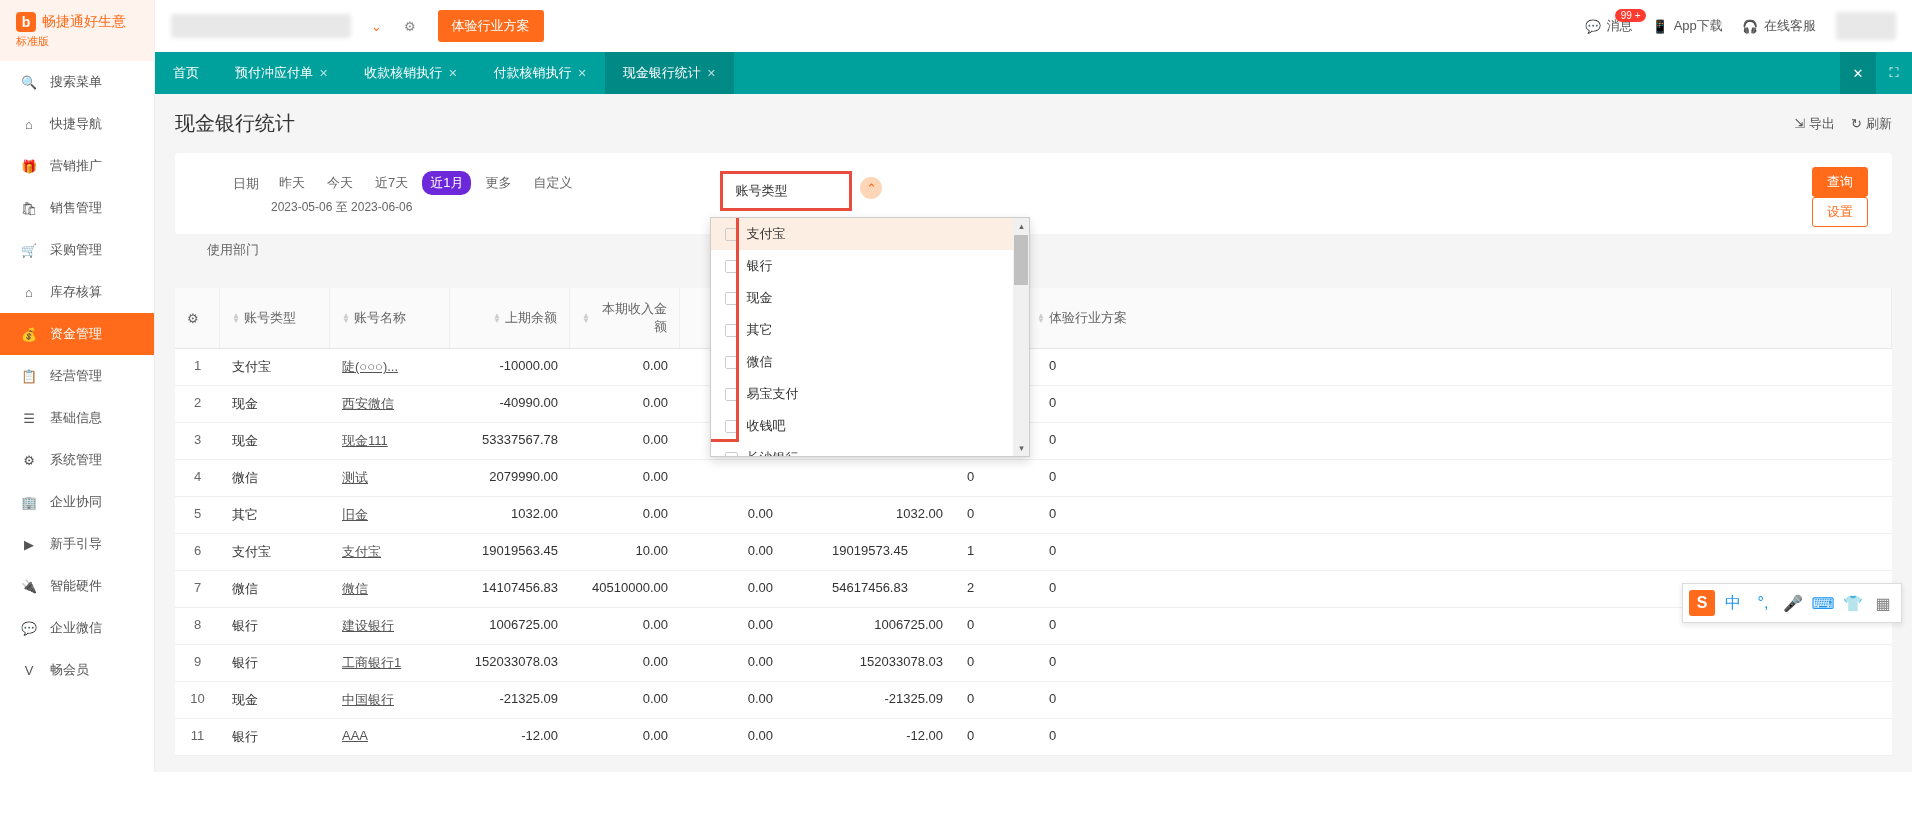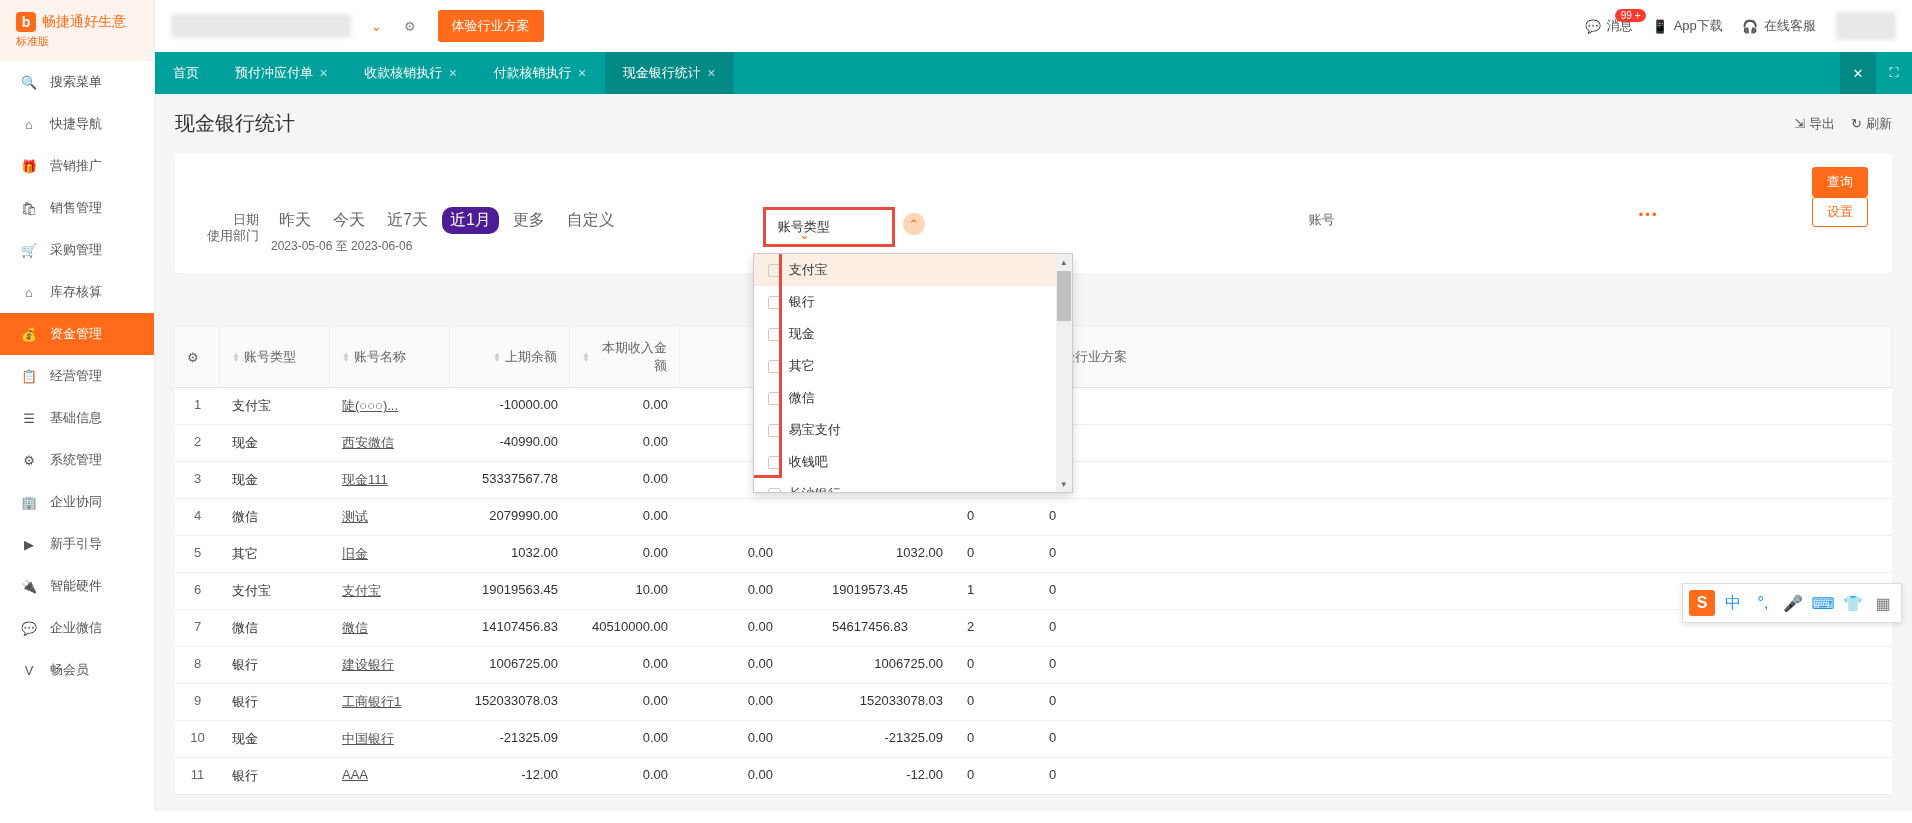--- a/index.html
+++ b/index.html
@@ -38,40 +38,40 @@
     .tabs-btn.close { background: #008985; }
     .tabs-btn.expand { background: #00a09d; }
     
     .page { padding: 16px 20px; }
     .page-header { display: flex; align-items: center; margin-bottom: 16px; }
     .page-title { font-size: 20px; font-weight: 500; }
     .page-actions { margin-left: auto; display: flex; gap: 16px; color: #555; }
     .page-action { display: flex; align-items: center; gap: 4px; cursor: pointer; }
     
     .filters { background: #fff; padding: 18px 24px; border-radius: 4px; display: flex; align-items: flex-start; gap: 40px; position: relative; }
-    .filter-group { display: flex; align-items: flex-start; gap: 12px; margin-top: 36px; }
+    .filter-group { display: flex; align-items: flex-start; gap: 12px; }
     .filter-label { color: #666; padding-top: 4px; min-width: 60px; text-align: right; }
     .date-chips { display: flex; gap: 6px; align-items: center; }
-    .chip { padding: 3px 8px; border-radius: 10px; cursor: pointer; color: #666; font-size: 16px; }
-    .chip.active { background: #4c1d95; color: #fff; }
+    .chip { padding: 3px 8px; border-radius: 10px; cursor: pointer; color: #666; font-size: 13px; }
+    .chip.active { background: #6d28d9; color: #fff; }
     .chip.text { color: #666; }
     .date-range { color: #666; font-size: 12px; margin-top: 4px; }
     
     .filter-field-box { position: relative; }
     .filter-label-box { border: 3px solid #e74c3c; padding: 8px 32px 8px 12px; display: flex; align-items: center; gap: 10px; min-width: 110px; }
     .filter-input { border: none; outline: none; width: 20px; }
     
     .collapse-btn { width: 22px; height: 22px; background: #fdd6b8; border-radius: 50%; display: flex; align-items: center; justify-content: center; color: #ff6b1a; cursor: pointer; position: absolute; right: -30px; top: 6px; }
     
     .btn-group { display: flex; flex-direction: column; position: absolute; right: 24px; top: 14px; }
     .btn-outline { background: #fff; border: 1px solid #ff6b1a; color: #ff6b1a; padding: 5px 14px; border-radius: 3px; cursor: pointer; font-size: 13px; }
     .btn-primary { background: #ff6b1a; border: 1px solid #ff6b1a; color: #fff; padding: 5px 14px; border-radius: 3px; cursor: pointer; font-size: 13px; }
     .more-dots { color: #ff6b1a; letter-spacing: 2px; cursor: pointer; }
     
-    .filter-row2 { display: flex; align-items: center; gap: 20px; margin-top: 12px; }
+    .filter-row2 { display: flex; align-items: center; gap: 20px; margin-top: 26px; }
     .dept-select { display: flex; align-items: center; gap: 200px; color: #666; cursor: pointer; }
     
     .dropdown { position: absolute; top: 46px; left: -10px; width: 320px; background: #fff; border: 1px solid #ccc; box-shadow: 0 4px 10px rgba(0,0,0,0.15); z-index: 100; max-height: 240px; overflow: hidden; }
     .dropdown-inner { max-height: 240px; overflow-y: auto; }
     .dropdown-item { display: flex; align-items: center; gap: 8px; padding: 7px 14px; cursor: pointer; }
     .dropdown-item:first-child { background: #fdeee3; }
     .checkbox { width: 13px; height: 13px; border: 1px solid #ccc; border-radius: 2px; }
     .dd-scroll { position: absolute; right: 0; top: 0; width: 16px; height: 100%; background: #f0f0f0; }
     .dd-thumb { width: 14px; height: 50px; background: #c0c0c0; margin: 1px; }
     .dd-btn { width: 16px; height: 16px; display: flex; align-items: center; justify-content: center; color: #666; font-size: 9px; }
@@ -306,25 +306,20 @@
               <div class="dd-scroll">
                 <div class="dd-btn">▴</div>
                 <div class="dd-thumb"></div>
                 <div class="dd-btn bottom">▾</div>
               </div>
               <div class="red-box red-box-1"></div>
             </div>
           </div>
         </div>
 
-        <div class="filter-group" style="margin-left:340px;">
-          <div class="filter-label">账号</div>
-          <div style="width:280px;"></div>
-          <span class="more-dots">•••</span>
-        </div>
 
         <div class="btn-group">
           <button class="btn-primary">查询</button>
           <button class="btn-outline">设置</button>
         </div>
 
         <div class="filter-row2" style="position:absolute; top:58px; left:24px;">
           <div class="dept-select">
             <span class="filter-label" style="min-width:60px;">使用部门</span>
             <span style="width:140px;"></span>

